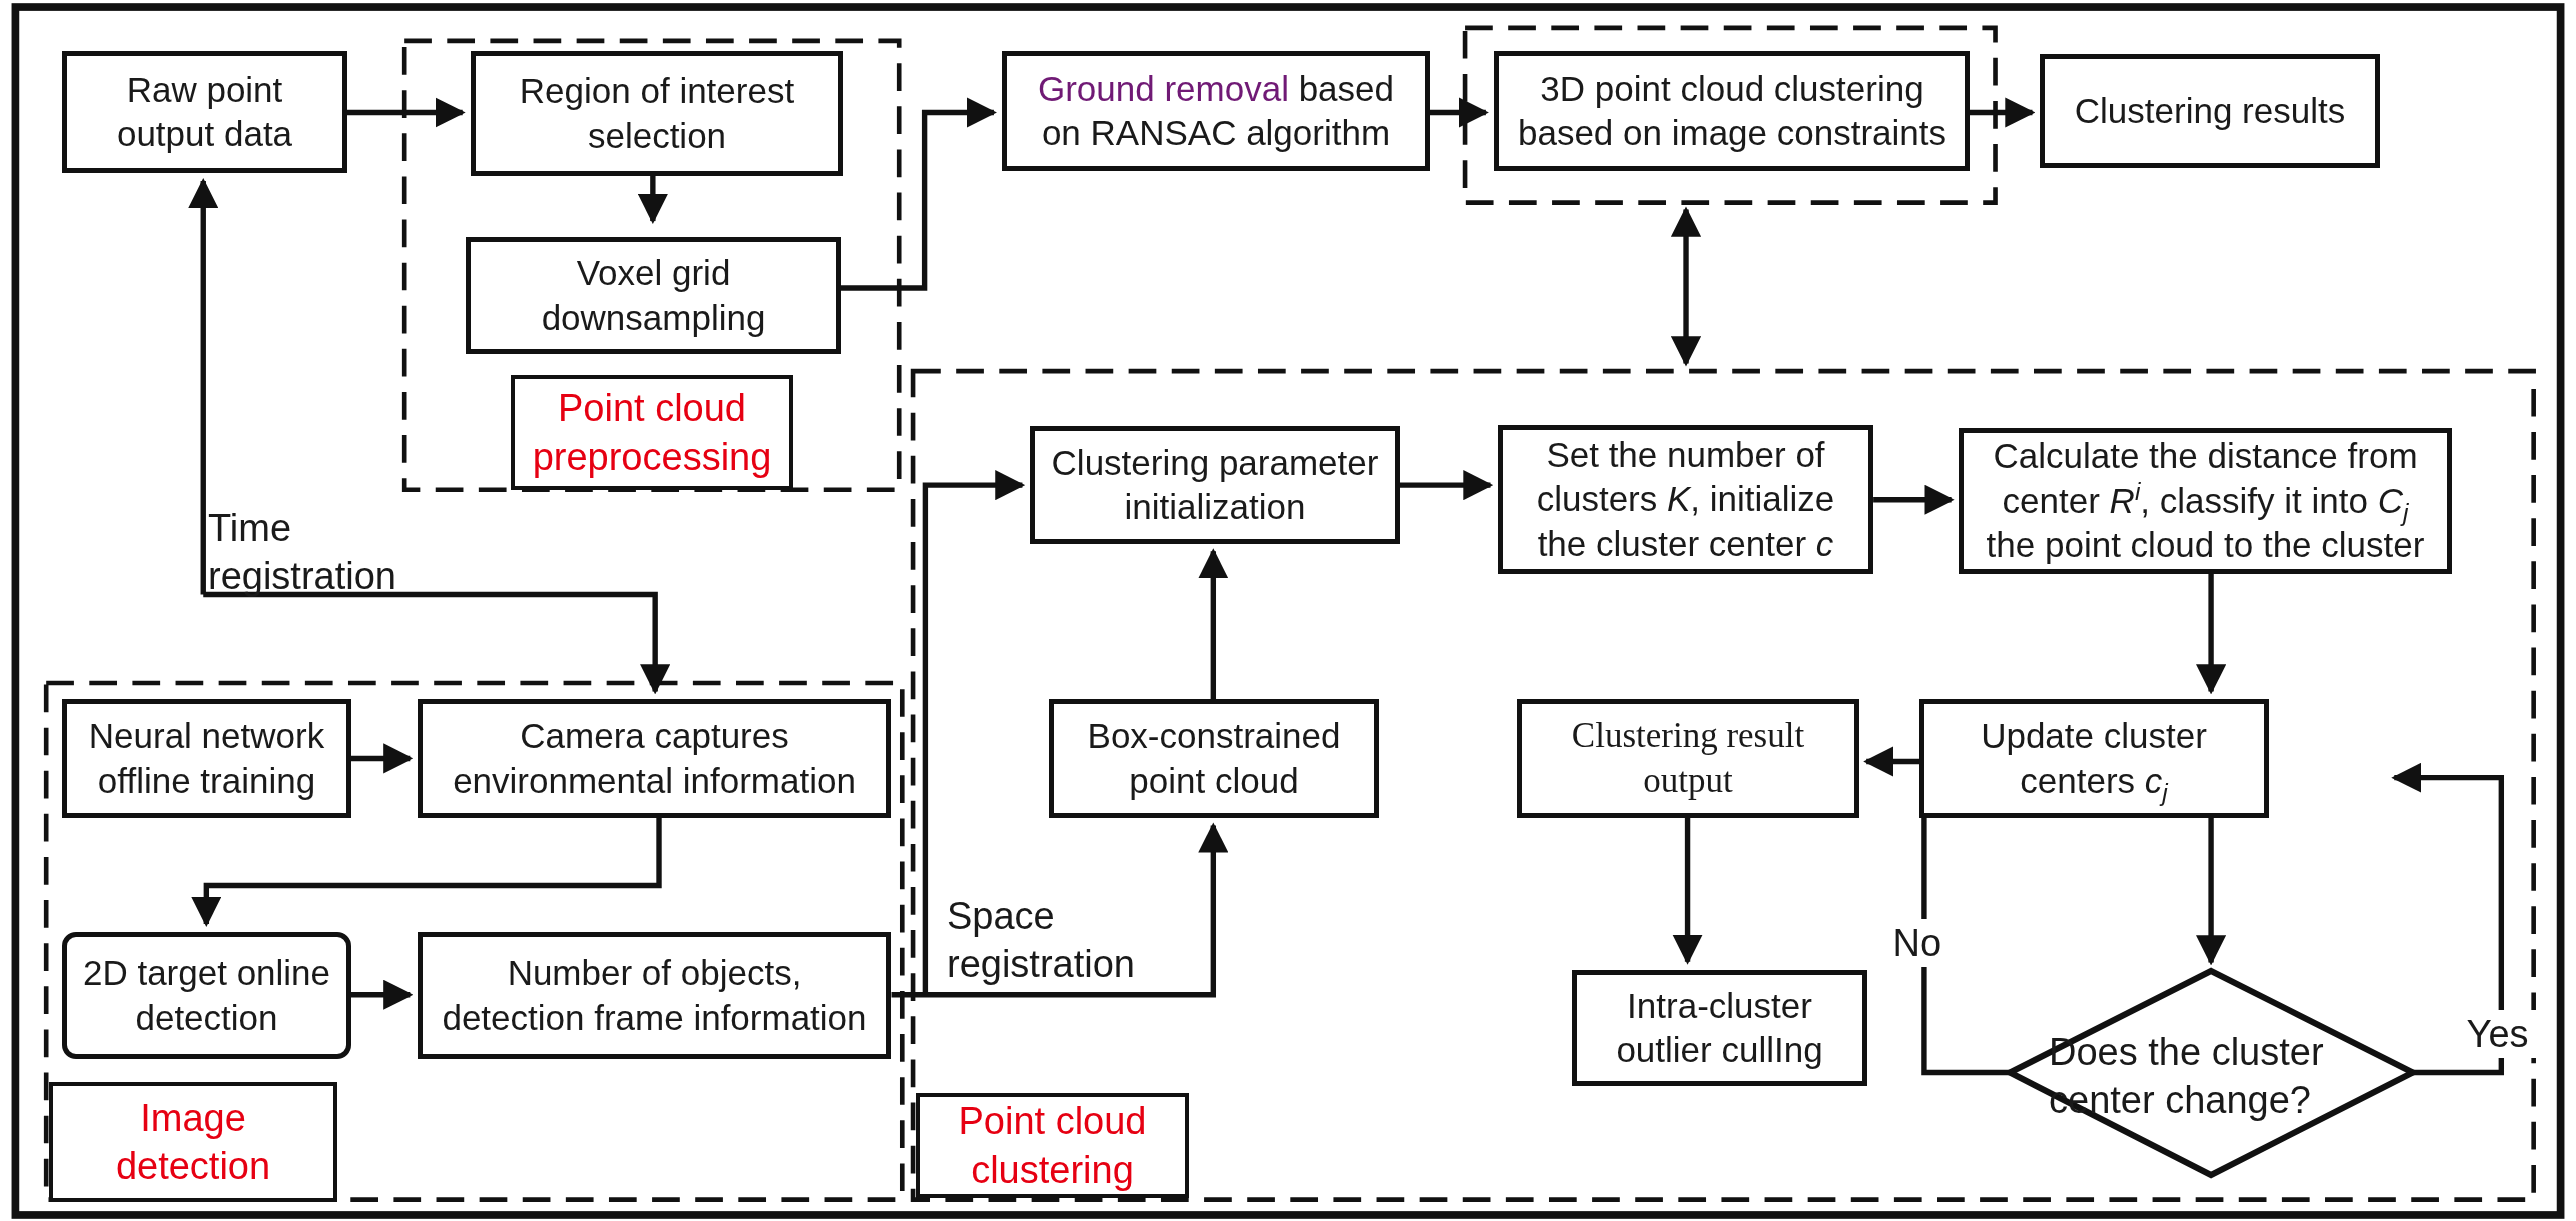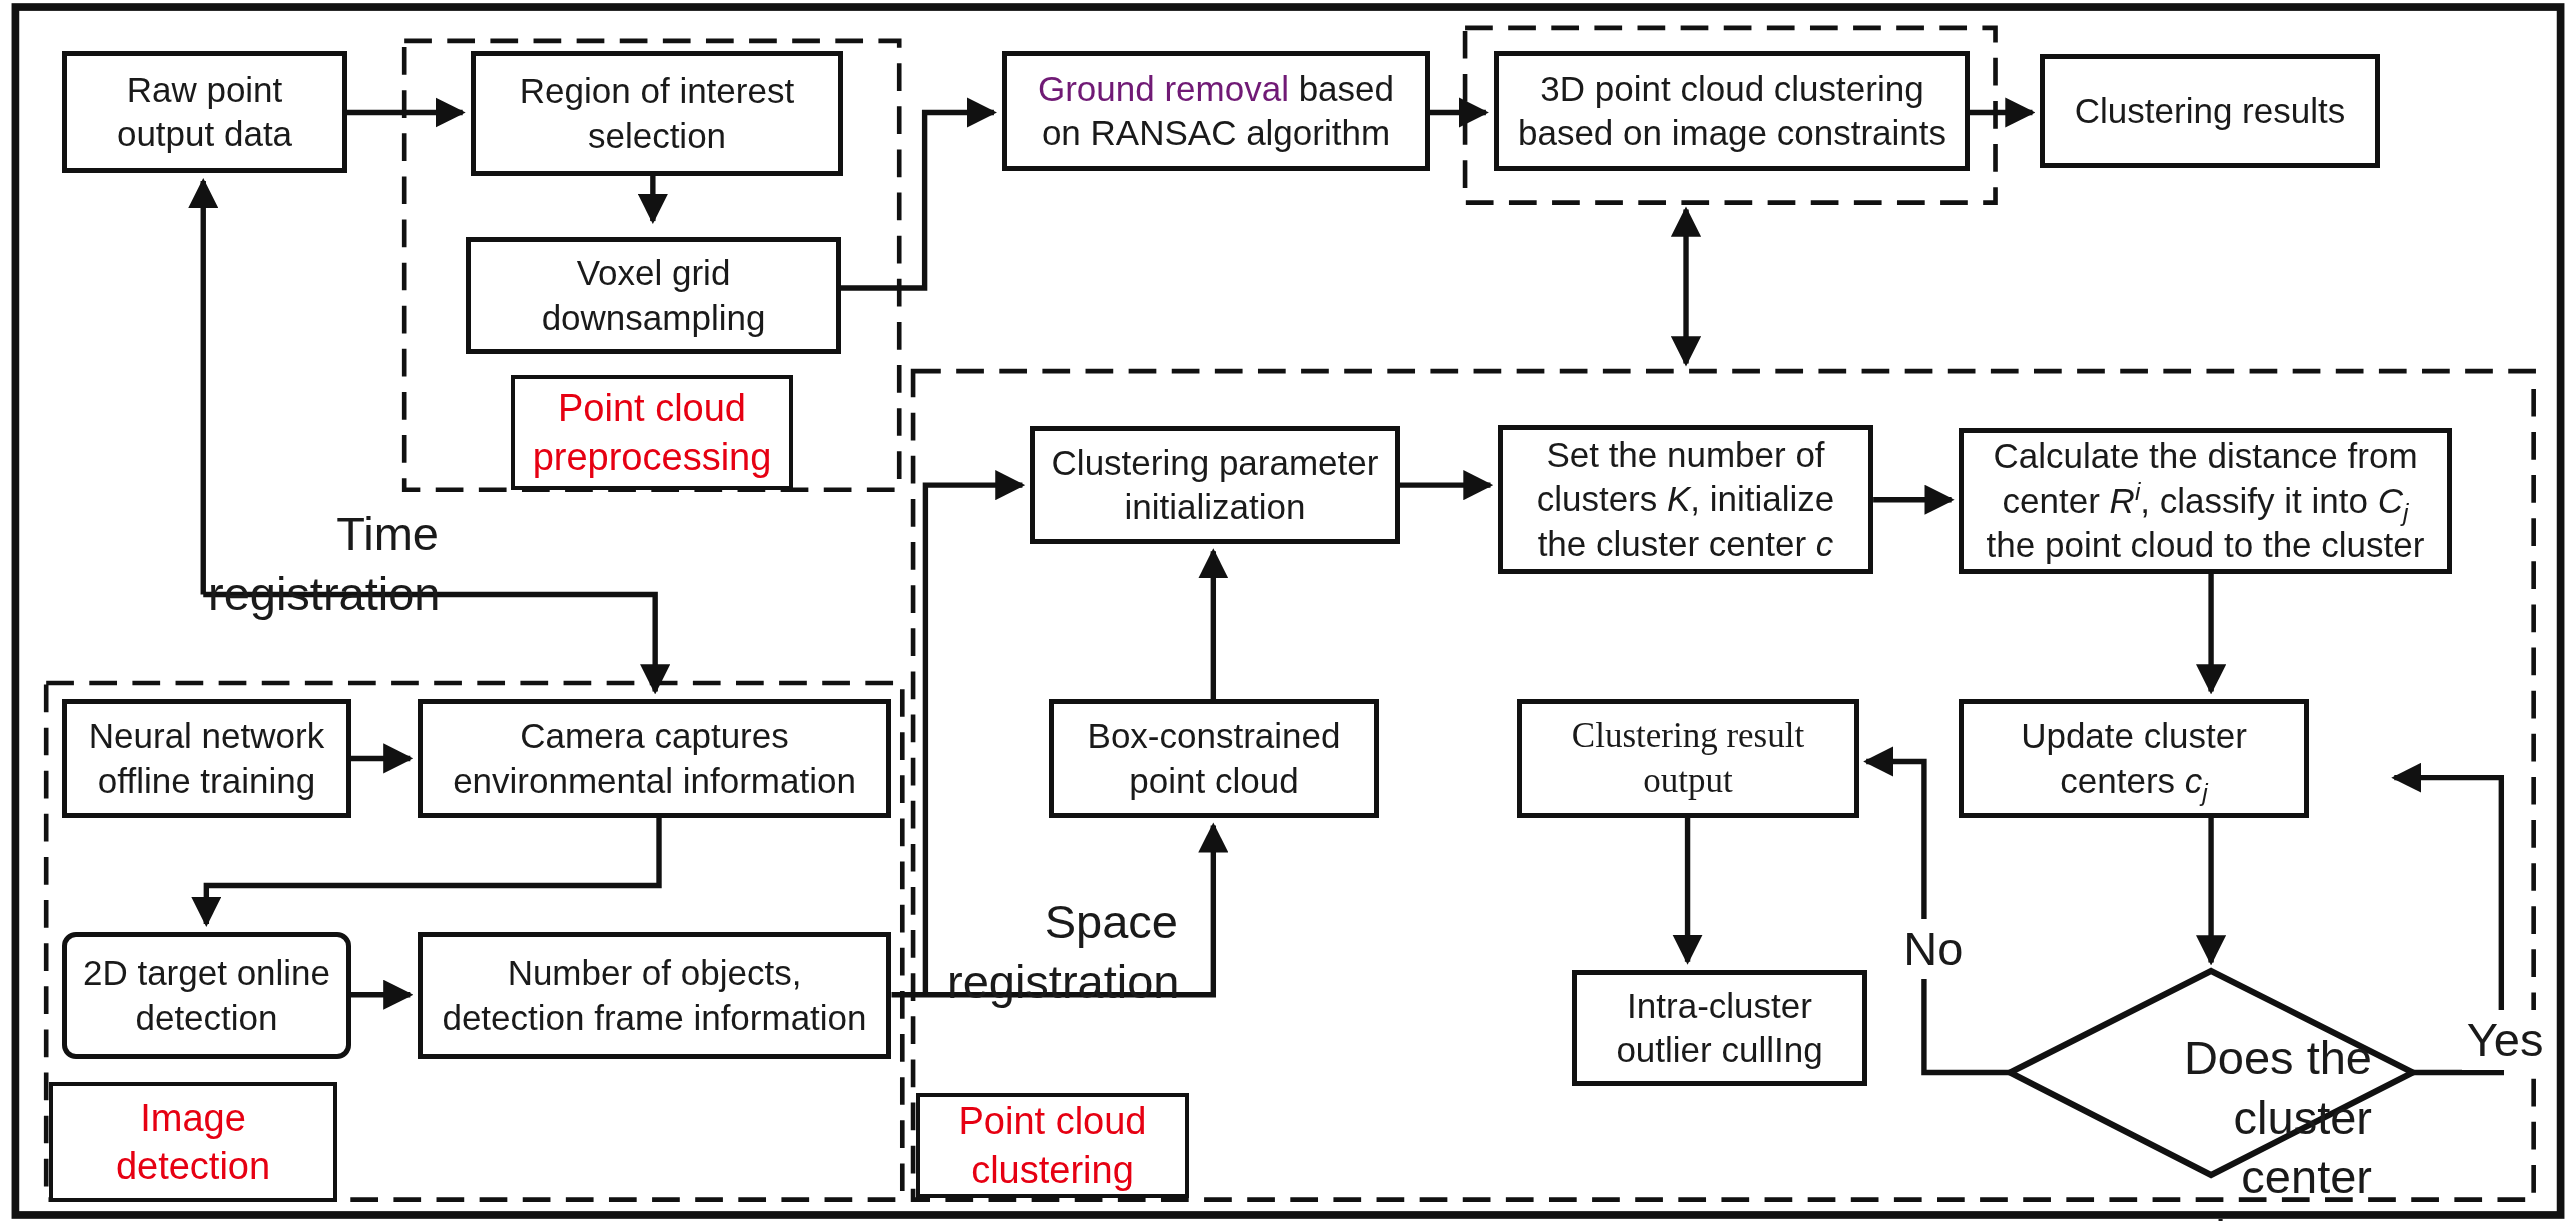--- a/index.html
+++ b/index.html
@@ -11,21 +11,21 @@
   #wires{position:absolute;left:0;top:0;z-index:1;}
   .box{
     position:absolute; z-index:3; box-sizing:border-box; background:#fff;
     border:5.4px solid #111; display:flex; flex-direction:column;
     align-items:center; justify-content:center; text-align:center;
     font-size:35px; line-height:1.27; color:#1a1a1a;
   }
   .label-box{ border-width:4.6px; font-size:38px; }
   .label-box .ln{ color:#e60012; }
   .free{
-    position:absolute; z-index:3; text-align:right; font-size:47px;
+    position:absolute; z-index:3; text-align:left; font-size:38px;
     line-height:1.27; color:#1a1a1a; display:flex; flex-direction:column;
   }
   .wbg{ background:#fff; padding:0 4.6px; }
   .red{ color:#701a75; }
   .ln i{ font-style:italic; }
   sup,sub{ font-size:70%; line-height:0; }
 
   
   #n-raw{left:62px;top:51px;width:285px;height:122px;}
   #n-roi{left:471px;top:51px;width:372px;height:125px;}
@@ -35,21 +35,21 @@
   #n-results{left:2040px;top:54px;width:340px;height:114px;}
   #n-neural{left:62px;top:699px;width:289px;height:119px;}
   #n-camera{left:418px;top:699px;width:473px;height:119px;}
   #n-2d{left:62px;top:932px;width:289px;height:127px;border-radius:14px;}
   #n-numobj{left:418px;top:932px;width:473px;height:127px;}
   #n-param{left:1030px;top:426px;width:370px;height:118px;}
   #n-setk{left:1498px;top:425px;width:375px;height:149px;}
   #n-calc{left:1959px;top:428px;width:493px;height:146px;}
   #n-boxc{left:1049px;top:699px;width:330px;height:119px;}
   #n-clusout{left:1517px;top:699px;width:342px;height:119px;font-family:Liberation Serif, serif;}
-  #n-update{left:1959px;top:699px;width:350px;height:119px;}
+  #n-update{left:1919px;top:699px;width:350px;height:119px;}
   #n-intra{left:1572px;top:970px;width:295px;height:116px;}
   #l-pre{left:511px;top:375px;width:282px;height:115px;}
   #l-img{left:49px;top:1082px;width:288px;height:120px;}
   #l-pc{left:916px;top:1093px;width:273px;height:105px;}
 
   
   #t-time{left:208px;top:504px;width:231px;}
   #t-space{left:947px;top:892px;width:231px;}
   #t-no{left:1888px;top:919px;width:80px;z-index:4;}
   #t-yes{left:2462px;top:1010px;width:86px;z-index:4;}

